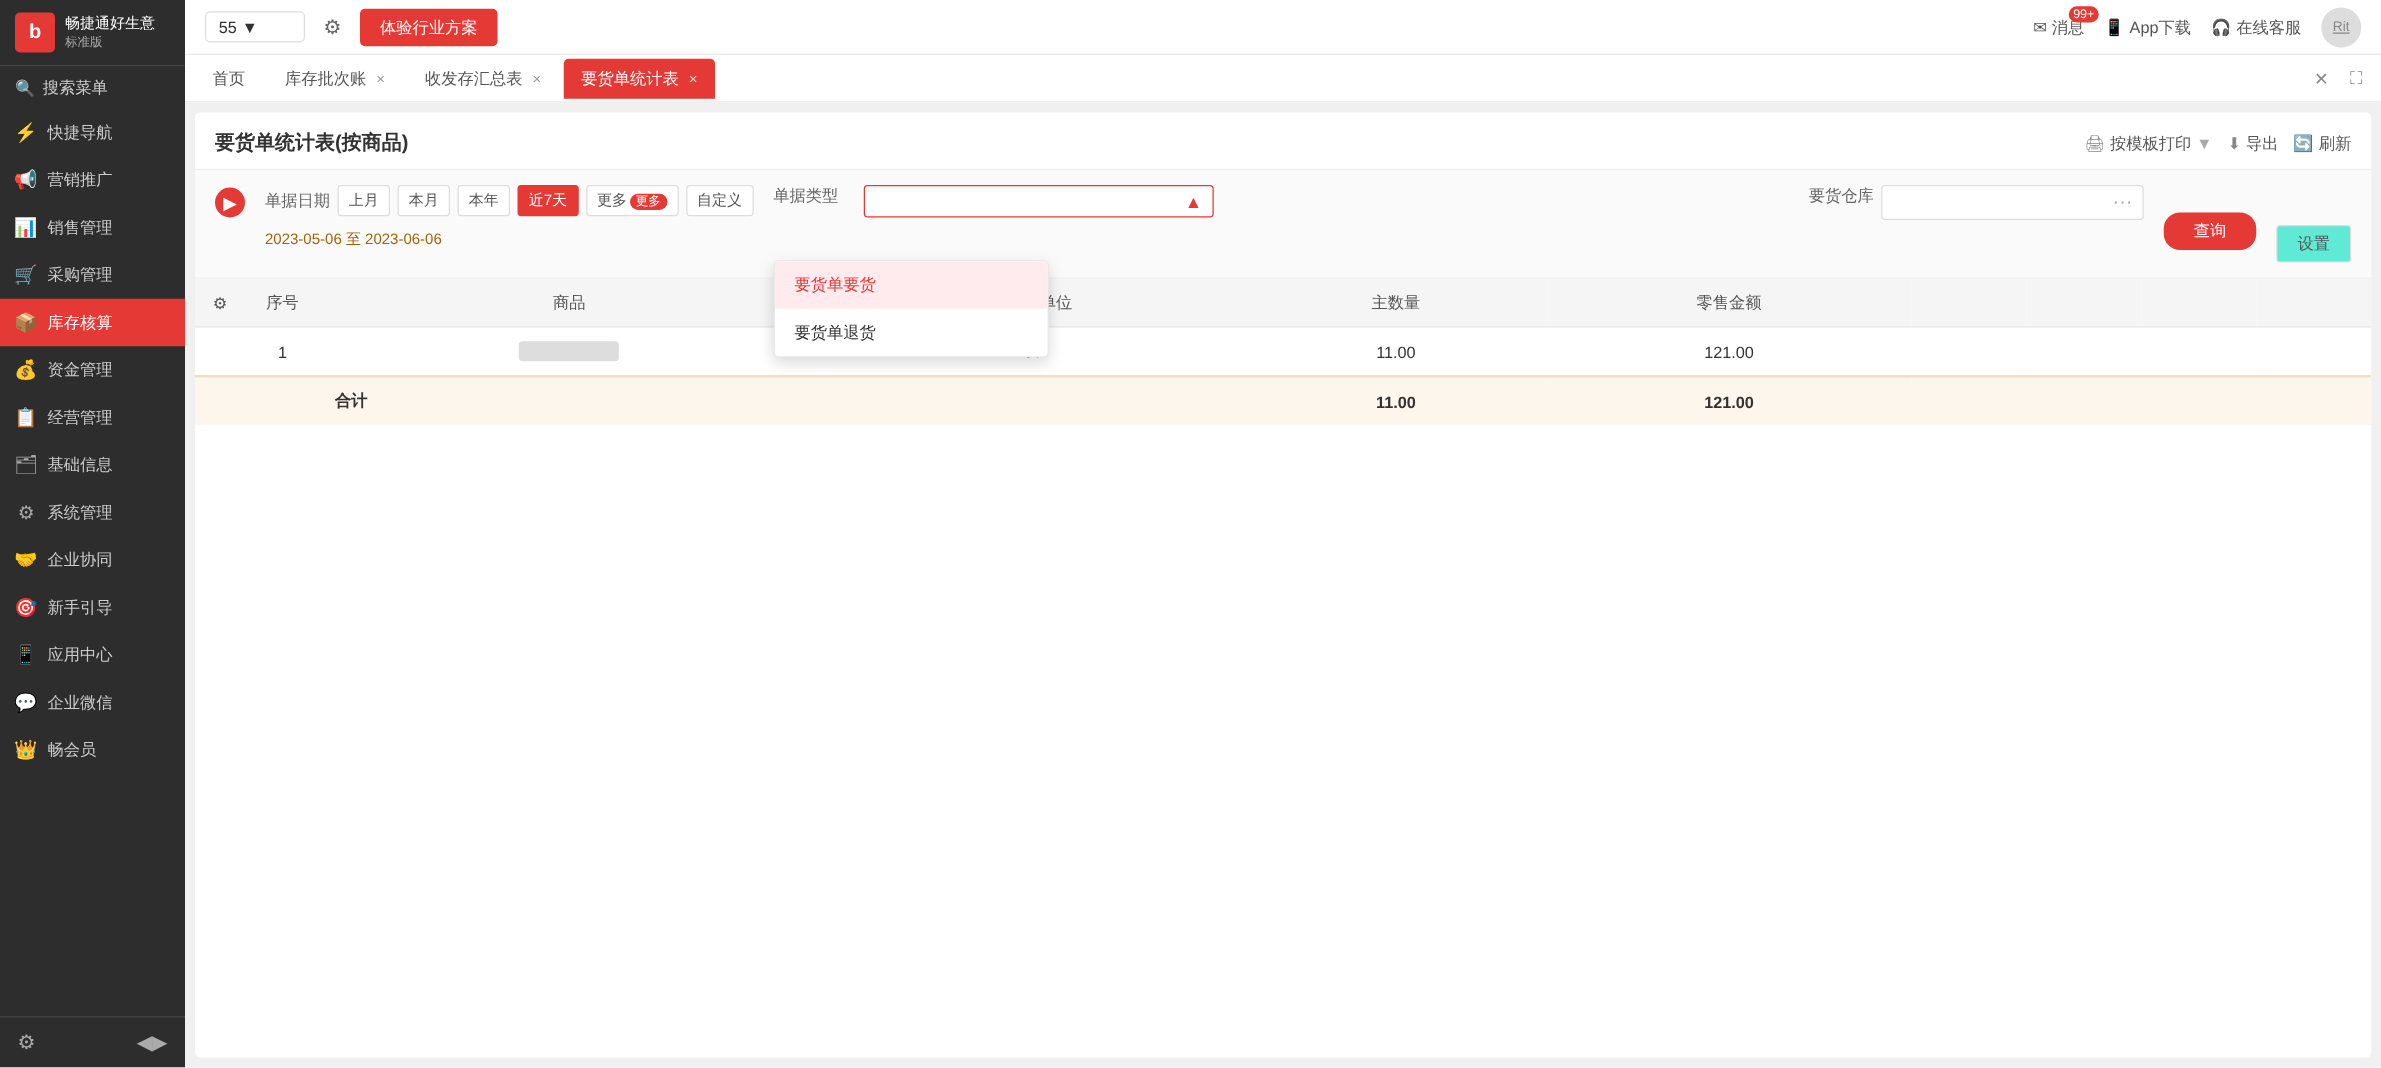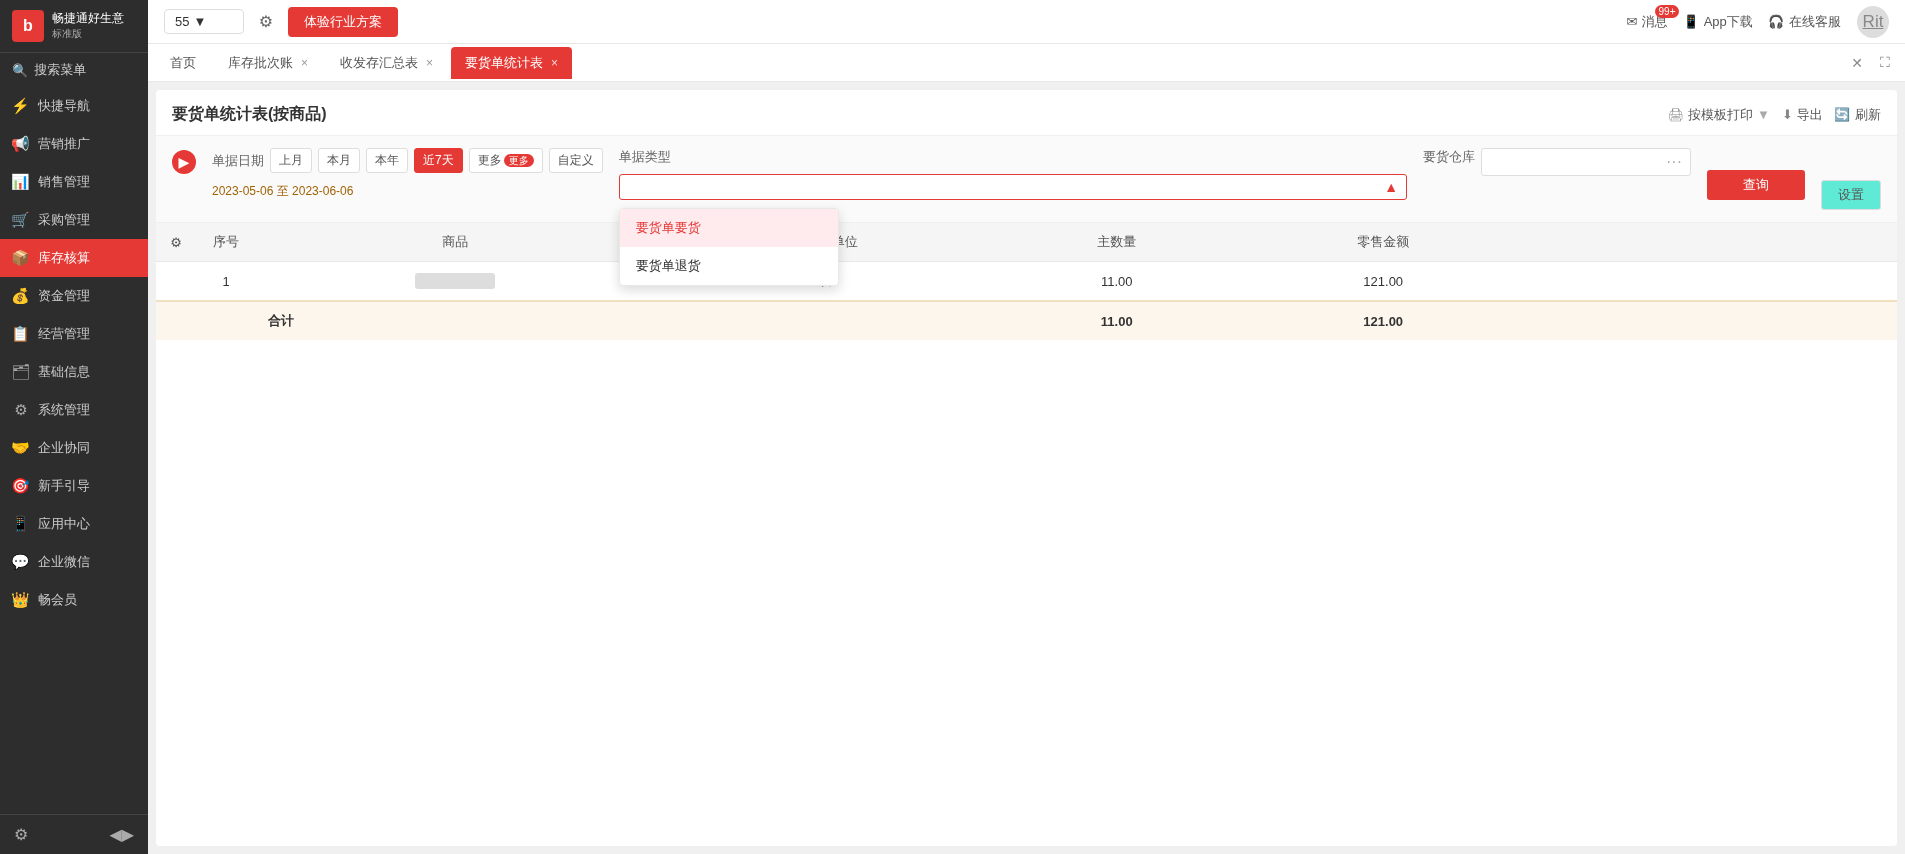--- a/index.html
+++ b/index.html
@@ -323,22 +323,21 @@
       color: #fff;
       font-size: 10px;
       padding: 1px 5px;
       border-radius: 8px;
       margin-left: 2px;
     }
 
     
     .filter-type-group {
       display: flex;
-      flex-direction: column;
-      gap: 8px;
+      gap: 20px;
       flex: 1;
     }
     .filter-type-input {
       display: flex;
       align-items: center;
       border: 1px solid #e53935;
       border-radius: 3px;
       padding: 4px 8px;
       background: #fff;
       min-width: 280px;
@@ -397,22 +396,22 @@
       flex: 1;
       font-size: 13px;
     }
     .more-icon { color: #aaa; font-size: 16px; cursor: pointer; }
 
     
     .query-btn {
       background: #e53935;
       color: #fff;
       border: none;
-      padding: 6px 36px;
-      border-radius: 3px;
+      padding: 6px 24px;
+      border-radius: 13px;
       cursor: pointer;
       font-size: 13px;
       white-space: nowrap;
       align-self: flex-start;
       margin-top: 22px;
     }
     .setting-btn {
       background: #5eead4;
       color: #555;
       border: 1px solid #ddd;
@@ -577,21 +576,21 @@
       </div>
       <div class="topbar-action">
         <span>📱</span>
         <span>App下载</span>
       </div>
       <div class="topbar-action">
         <span>🎧</span>
         <span>在线客服</span>
       </div>
       <div class="avatar">
-        <span style="font-size:17px;color:#888;text-decoration:underline;">Rit</span>
+        <span style="font-size:11px;color:#888;text-decoration:underline;">Rit</span>
       </div>
     </div>
   </div>
 
   <div class="tabs-bar">
     <div id="tabs-container" style="display:flex;align-items:center;gap:4px;flex:1;">
         <div class="tab">
           <span>首页</span>
         </div>
         <div class="tab">

